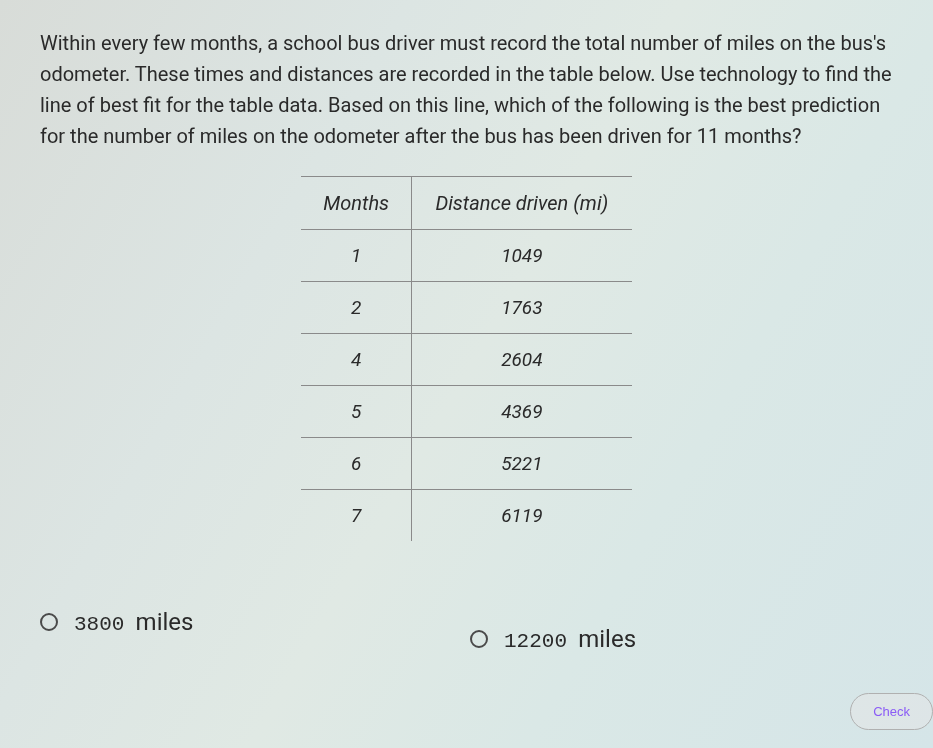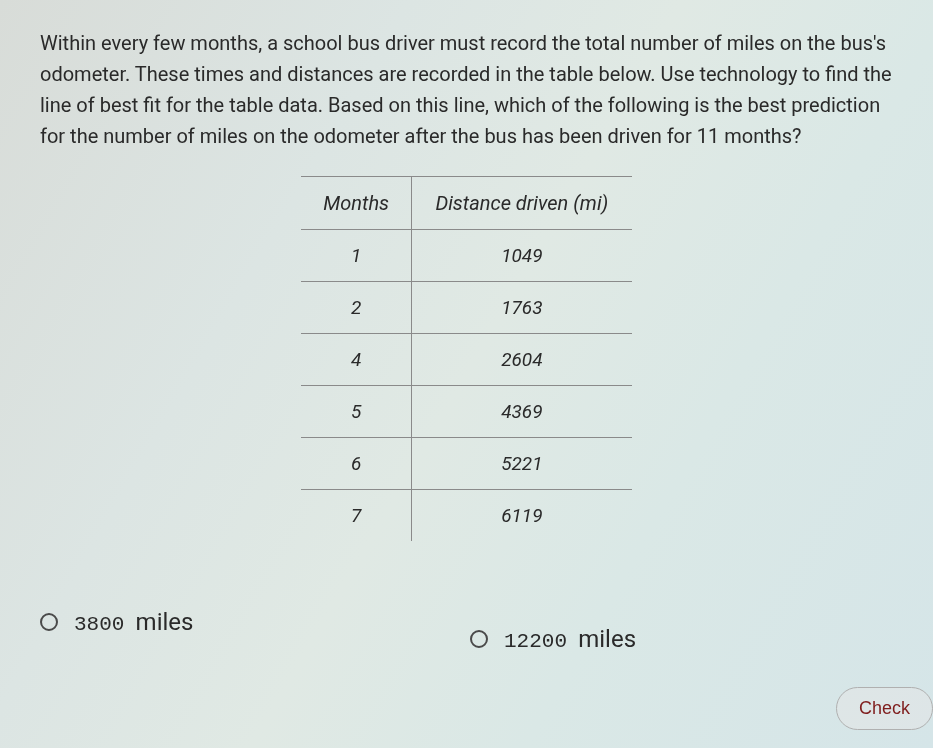--- a/index.html
+++ b/index.html
@@ -106,22 +106,22 @@
       font-size: 24px;
     }
     .check-button {
       position: absolute;
       right: 0;
       bottom: 18px;
       padding: 10px 22px;
       border: 1px solid #b0b0b0;
       border-radius: 24px;
       background: rgba(230, 230, 230, 0.5);
-      font-size: 18px;
-      color: #7f1d1d;
+      font-size: 13px;
+      color: #8b5cf6;
       cursor: pointer;
     }
   </style>
 </head>
 <body>
 
 <div class="question-text">Within every few months, a school bus driver must record the total number of miles on the bus's odometer. These times and distances are recorded in the table below. Use technology to find the line of best fit for the table data. Based on this line, which of the following is the best prediction for the number of miles on the odometer after the bus has been driven for 11 months?</div>
 
 <div class="table-wrap">
   <table>

